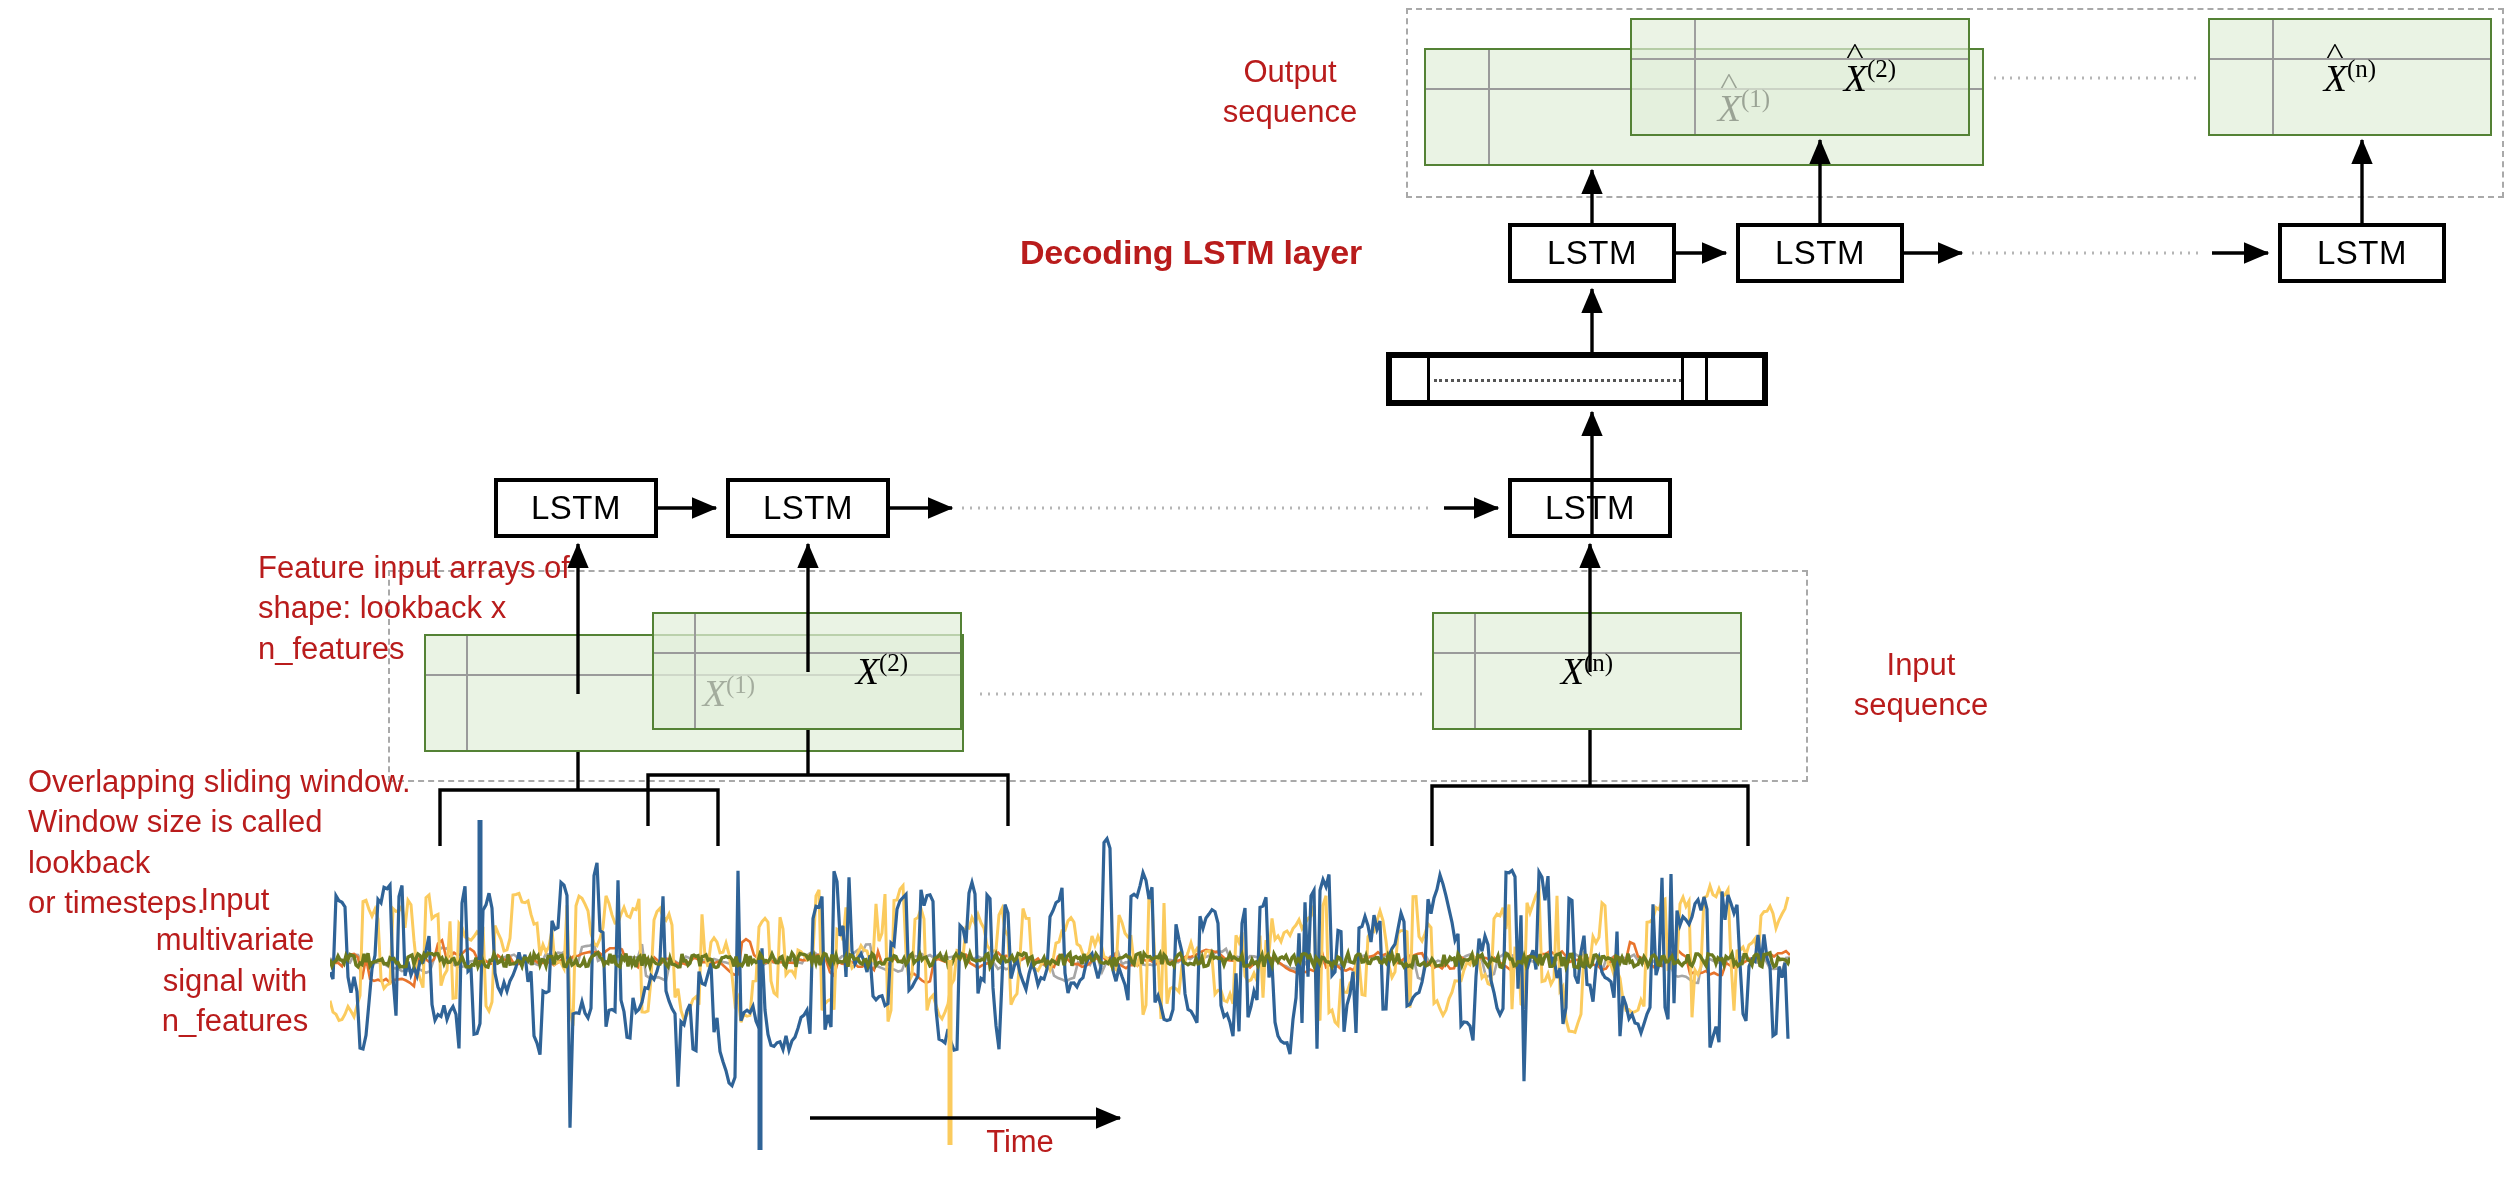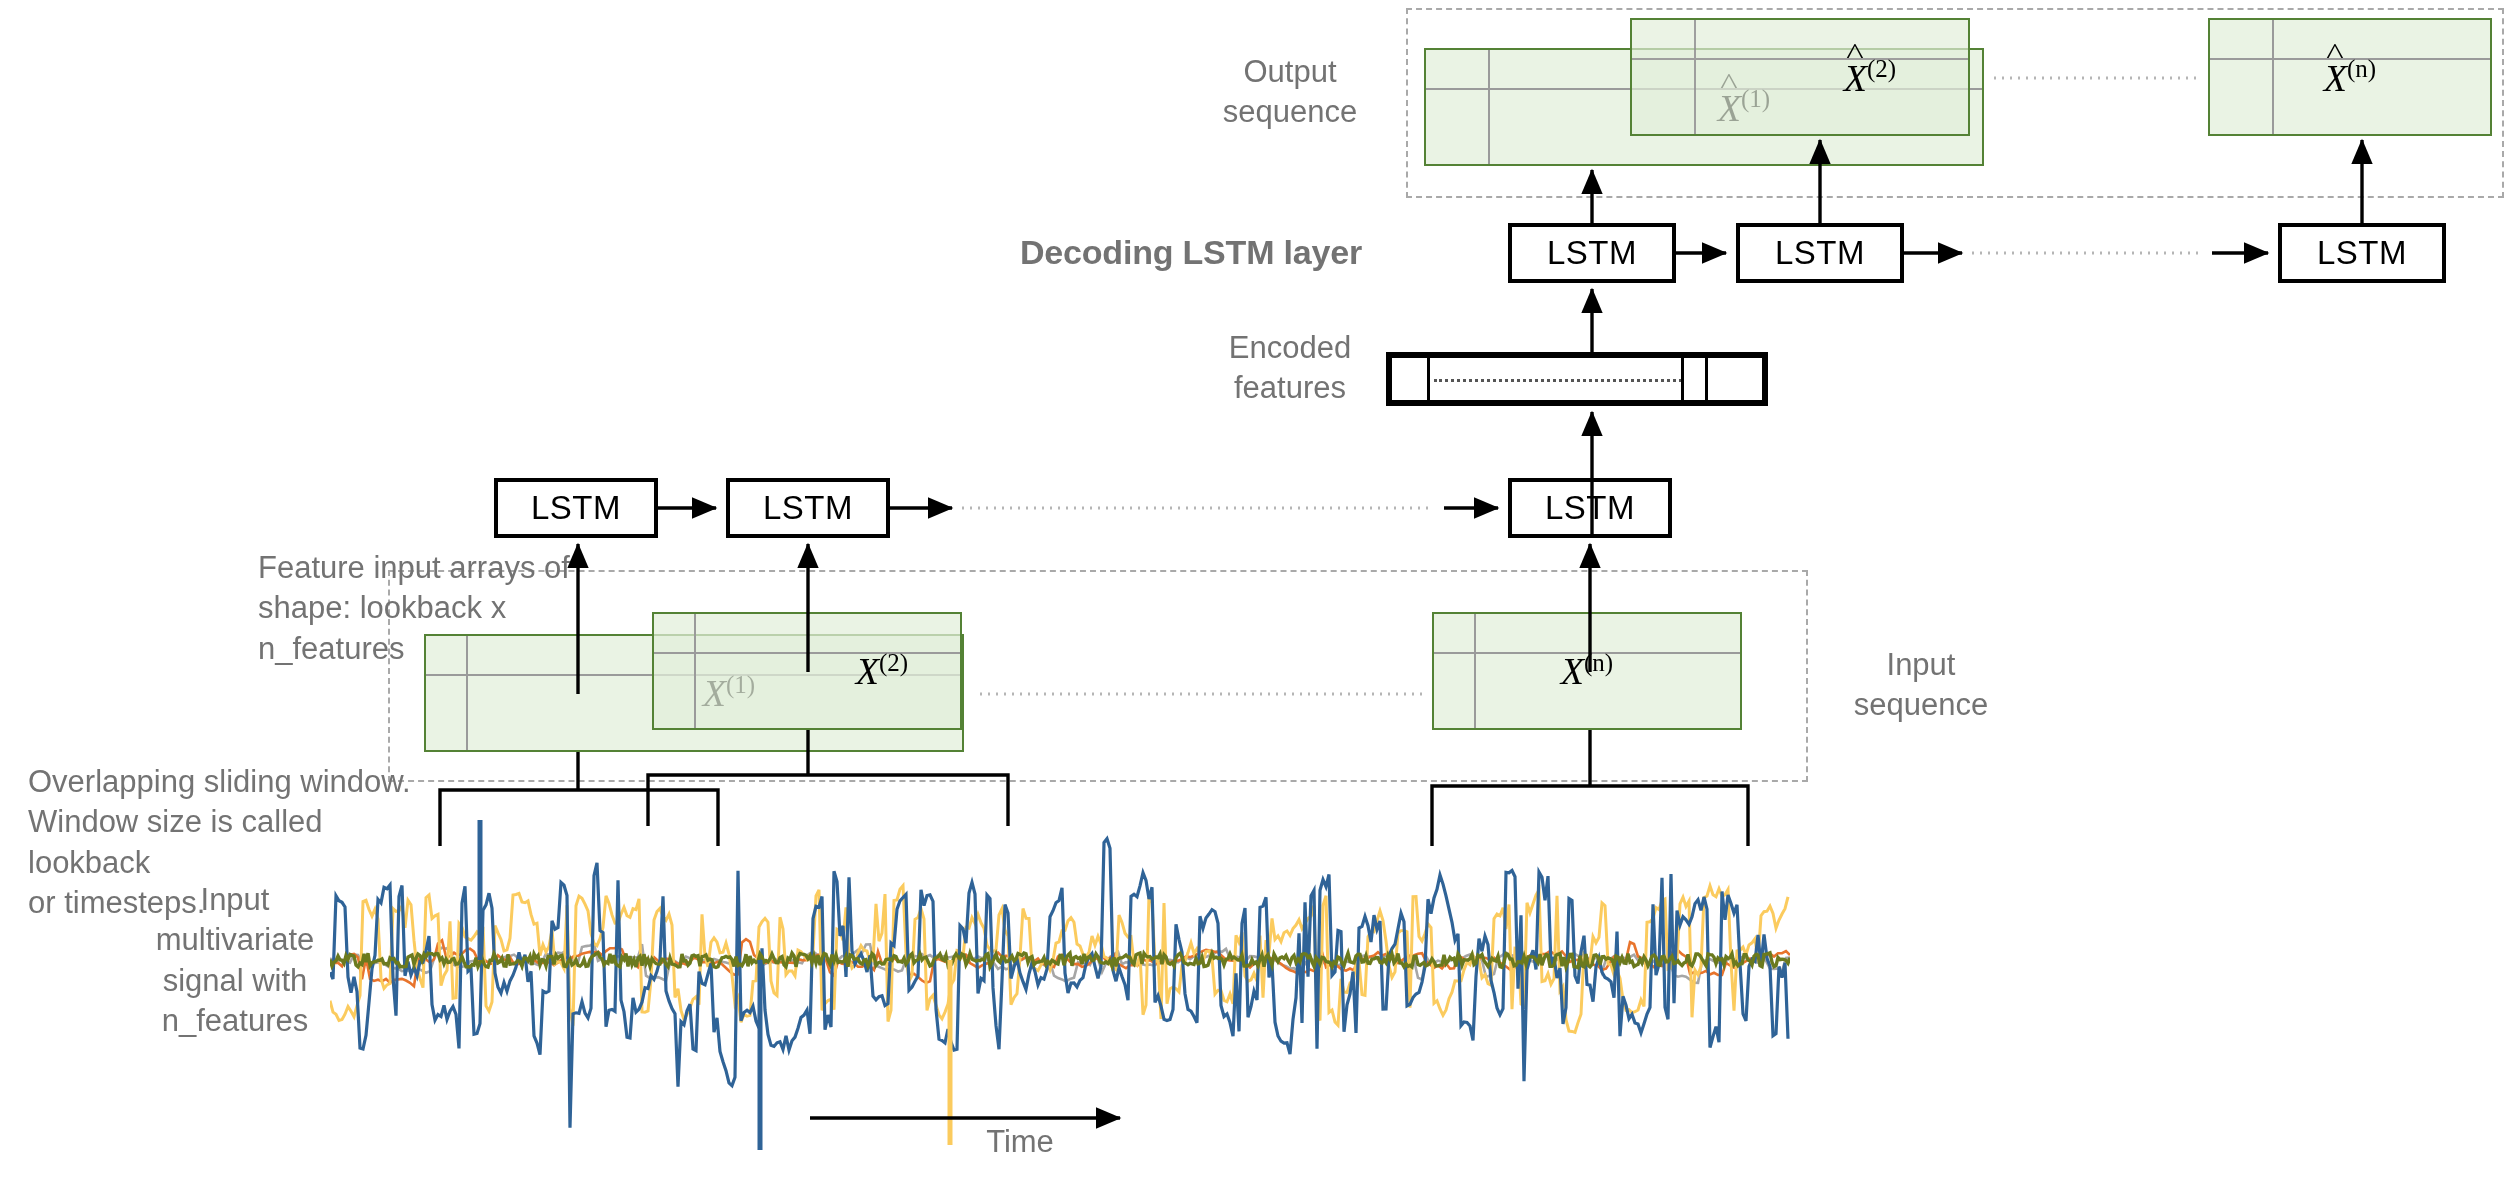--- a/index.html
+++ b/index.html
@@ -1,20 +1,20 @@
 <!DOCTYPE html>
 <html><head>
 <meta charset="utf-8">
 <style>
   html,body{margin:0;padding:0;background:#fff;}
   body{width:2514px;height:1188px;position:relative;overflow:hidden;
        font-family:"Liberation Sans","DejaVu Sans",sans-serif;color:#000;}
   #stage{position:absolute;left:0;top:0;width:2514px;height:1188px;}
 
-  .lbl{position:absolute;font-size:31px;line-height:1.30;color:#737373;white-space:pre-line;}
+  .lbl{position:absolute;font-size:31px;line-height:1.30;color:#b91c1c;white-space:pre-line;}
   .lbl.c{text-align:center;}
   .lbl.bold{font-weight:bold;font-size:34px;letter-spacing:-0.2px;}
 
   
   .dashbox{position:absolute;border:2px dashed #a9a9a9;box-sizing:border-box;}
 
   
   .win{position:absolute;box-sizing:border-box;border:2.5px solid #548235;
        background:rgba(226,239,218,0.72);}
   .win .vline{position:absolute;top:0;bottom:0;width:2px;background:#9a9a9a;}
@@ -74,22 +74,20 @@
     <div class="hline" style="top:38px;"></div>
     <div class="tag"><span class="hat">X</span><sup>(n)</sup></div>
   </div>
 
   <div class="lbl bold" style="left:1020px;top:230px;width:440px;text-align:left;">Decoding LSTM layer</div>
 
   <div class="cell" style="left:1508px;top:223px;width:168px;height:60px;">LSTM</div>
   <div class="cell" style="left:1736px;top:223px;width:168px;height:60px;">LSTM</div>
   <div class="cell" style="left:2278px;top:223px;width:168px;height:60px;">LSTM</div>
 
-  <div class="lbl c" style="left:1190px;top:328px;width:200px;">Encoded
-features</div>
 
   <div class="encbar" style="left:1386px;top:352px;width:382px;height:54px;">
     <div class="dots" style="left:42px;right:80px;"></div>
     <div class="sep" style="left:35px;"></div>
     <div class="sep" style="left:289px;"></div>
     <div class="sep" style="left:313px;"></div>
   </div>
 
 
   <div class="cell" style="left:494px;top:478px;width:164px;height:60px;">LSTM</div>

